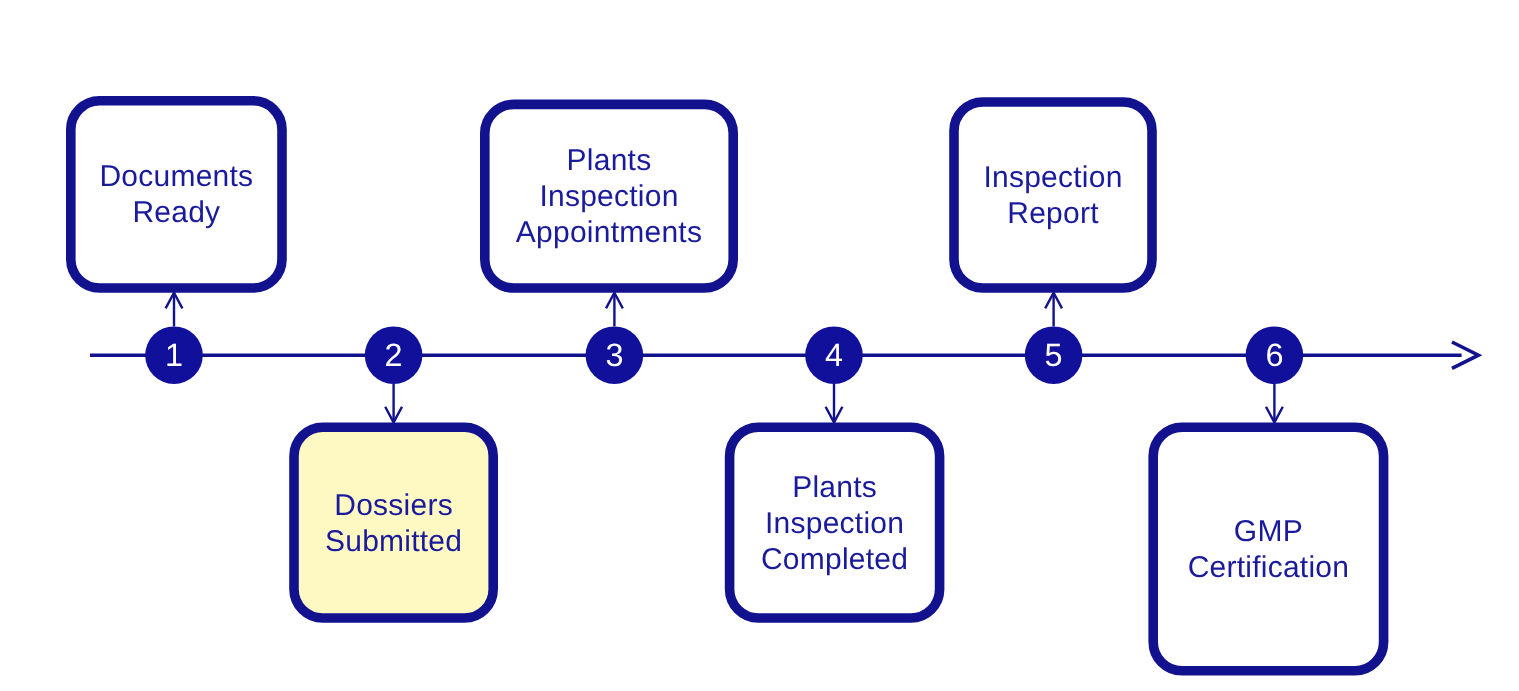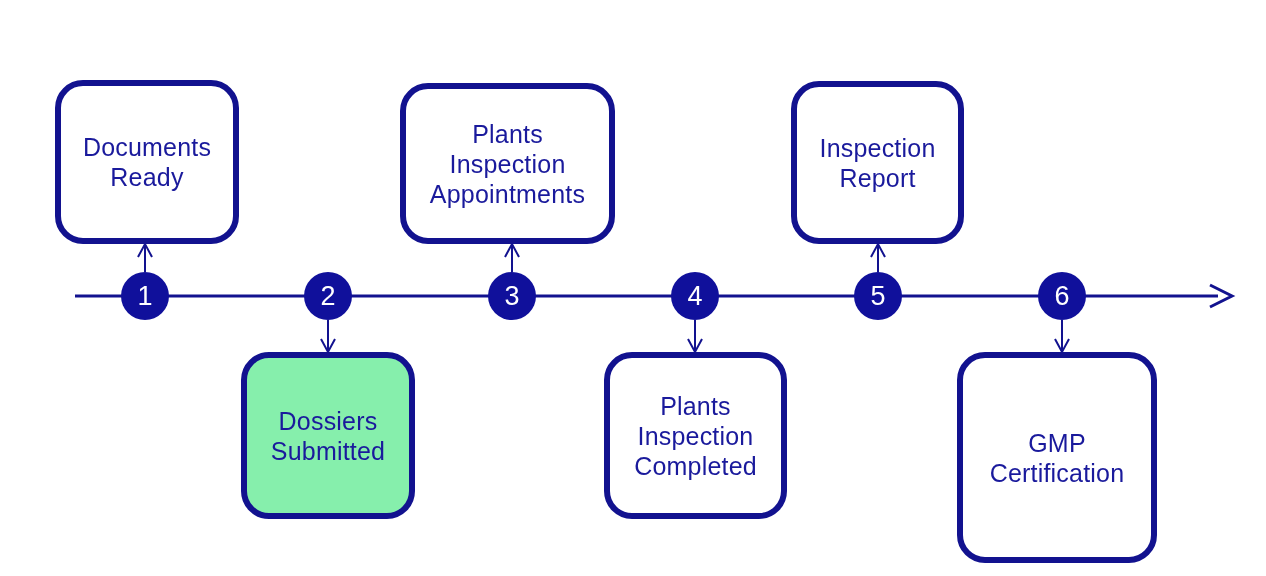--- a/index.html
+++ b/index.html
@@ -23,21 +23,21 @@
     position: absolute;
     left: 0;
     top: 0;
     width: 1266px;
     height: 576px;
   }
   .step-box {
     position: absolute;
     box-sizing: border-box;
     background: #ffffff;
-    border: 6px solid #b91c1c;
+    border: 8px solid #b91c1c;
     border-radius: 28px;
     display: flex;
     align-items: center;
     justify-content: center;
     text-align: center;
     z-index: 3;
   }
   .step-box-label {
     color: #1A1A9C;
     font-family: "Liberation Sans", sans-serif;
@@ -109,21 +109,21 @@
       </div>
       <div class="step-marker" style="left: 1038px; top: 272px; background: rgb(16, 16, 155);">
         <span class="step-marker-number" style="color: rgb(255, 255, 255);">6</span>
       </div>
     </div>
   <div id="boxes-layer">
       <div class="step-box" style="left: 55px; top: 80px; width: 184px; height: 164px; border-color: rgb(18, 18, 143); background: rgb(255, 255, 255);">
         <div class="step-box-label" style="color: rgb(26, 26, 156);">Documents
 Ready</div>
       </div>
-      <div class="step-box" style="left: 241px; top: 352px; width: 174px; height: 167px; border-color: rgb(18, 18, 143); background: #86efac;">
+      <div class="step-box" style="left: 241px; top: 352px; width: 174px; height: 167px; border-color: rgb(18, 18, 143); background: #fef9c3;">
         <div class="step-box-label" style="color: rgb(26, 26, 156);">Dossiers
 Submitted</div>
       </div>
       <div class="step-box" style="left: 400px; top: 83px; width: 215px; height: 161px; border-color: rgb(18, 18, 143); background: rgb(255, 255, 255);">
         <div class="step-box-label" style="color: rgb(26, 26, 156);">Plants
 Inspection
 Appointments</div>
       </div>
       <div class="step-box" style="left: 604px; top: 352px; width: 183px; height: 167px; border-color: rgb(18, 18, 143); background: rgb(255, 255, 255);">
         <div class="step-box-label" style="color: rgb(26, 26, 156);">Plants

